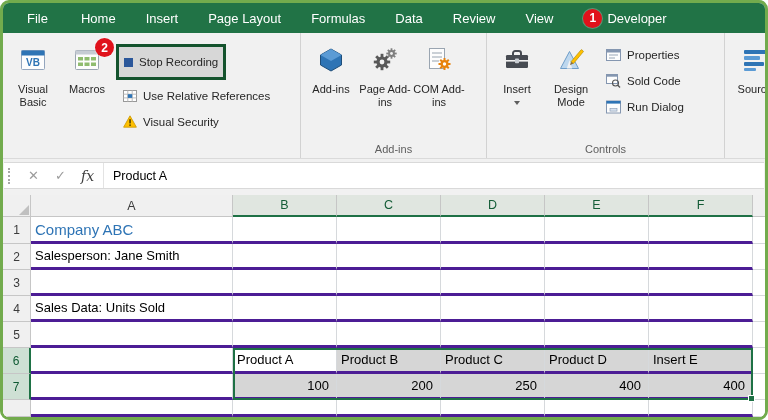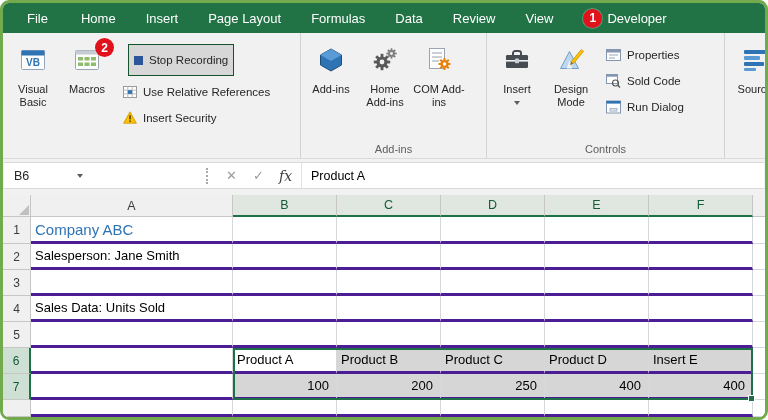--- a/index.html
+++ b/index.html
@@ -32,21 +32,21 @@
   .rgroup-label { font-size:11px; color:#5E5E5E; text-align:center; padding:1px 0 3px; }
 
   .bigbtn { width:54px; display:flex; flex-direction:column; align-items:center;
             padding-top:8px; gap:5px; cursor:default; }
   .iconbig { height:36px; display:flex; align-items:center; justify-content:center; }
   .blabel { font-size:11px; line-height:12.5px; text-align:center; color:#262626; }
 
   .vstack { display:flex; flex-direction:column; align-items:flex-start; gap:5px; padding:10px 2px 0 2px; }
   .smallbtn { display:flex; align-items:center; gap:6px; font-size:11.5px; color:#262626;
               padding:2px 6px; height:21px; white-space:nowrap; cursor:default; }
-  .smallbtn.hl { background:#D7D7D7; border:1px solid #14532d; padding:15px 5px;margin-left:12px; }
+  .smallbtn.hl { background:#D7D7D7; border:3px solid #14532d; padding:15px 5px; }
   .icon14 { width:15px; display:flex; align-items:center; justify-content:center; }
   .stop-square { width:9px; height:9px; background:#2B579A; display:inline-block; }
   .badge2 { position:absolute; left:92px; top:5px; z-index:4; }
   .tri-down { width:0; height:0; border-left:3.5px solid transparent;
               border-right:3.5px solid transparent; border-top:4px solid #5E5E5E; display:inline-block; }
 
   
   .fbar { height:36px; background:#F1F1F1; padding:3px 1px 6px; flex-shrink:0; display:flex; }
   .fbar-inner { flex:1; background:#fff; border-top:1px solid #D9D9D9; border-bottom:1px solid #D9D9D9;
                 display:flex; align-items:center; }
@@ -180,21 +180,21 @@
             <span>Use Relative References</span>
           </div>
           <div class="smallbtn">
             <span class="icon14">
               <svg width="14" height="13" viewBox="0 0 14 13">
                   <path d="M7 0.8 L13.4 12.2 H0.6 Z" fill="#FFC000" stroke="#C99700" stroke-width="0.8"></path>
                   <rect x="6.3" y="4.2" width="1.5" height="4.2" fill="#4A3B00"></rect>
                   <rect x="6.3" y="9.4" width="1.5" height="1.5" fill="#4A3B00"></rect>
                 </svg>
             </span>
-            <span>Insert Security</span>
+            <span>Visual Security</span>
           </div>
         </div>
       </div>
     </div>
 
     <div class="rgroup addins">
       <div class="rgroup-body">
         <div class="bigbtn">
           <span class="iconbig">
             <svg width="26" height="26" viewBox="0 0 26 26">
@@ -218,21 +218,21 @@
                 <g transform="translate(19.5,6.5)" fill="#7F7F7F">
                   <rect x="-0.9" y="-5.2" width="1.8" height="10.4"></rect>
                   <rect x="-0.9" y="-5.2" width="1.8" height="10.4" transform="rotate(45)"></rect>
                   <rect x="-0.9" y="-5.2" width="1.8" height="10.4" transform="rotate(90)"></rect>
                   <rect x="-0.9" y="-5.2" width="1.8" height="10.4" transform="rotate(135)"></rect>
                   <circle r="3.4"></circle>
                   <circle r="1.4" fill="#F1F1F1"></circle>
                 </g>
               </svg>
           </span>
-          <span class="blabel">Home Add-ins</span>
+          <span class="blabel">Page Add-ins</span>
         </div>
         <div class="bigbtn">
           <span class="iconbig">
             <svg width="26" height="26" viewBox="0 0 26 26">
                 <rect x="3.5" y="1.5" width="15" height="20" fill="#FDFDFD" stroke="#9AA5B1"></rect>
                 <g stroke="#B9C0C9" stroke-width="1.5">
                   <line x1="6" y1="6" x2="16" y2="6"></line>
                   <line x1="6" y1="10" x2="16" y2="10"></line>
                   <line x1="6" y1="14" x2="13" y2="14"></line>
                 </g>
@@ -329,27 +329,20 @@
               </svg>
           </span>
           <span class="blabel">Source</span>
         </div>
       </div>
     </div>
   </div>
 
   <div class="fbar">
     <div class="fbar-inner">
-      <div class="namebox">
-        <span class="nb-val">B6</span>
-        <span class="nb-arrow">
-            <i class="tri-down"></i>
-          </span>
-        <span class="nb-space"></span>
-      </div>
       <div class="splitter"></div>
       <button class="fbtn">✕</button>
       <button class="fbtn">✓</button>
       <button class="fbtn fx">fx</button>
       <div class="fdivider"></div>
       <div class="fcontent">Product A</div>
     </div>
   </div>
 
   <div class="grid">

